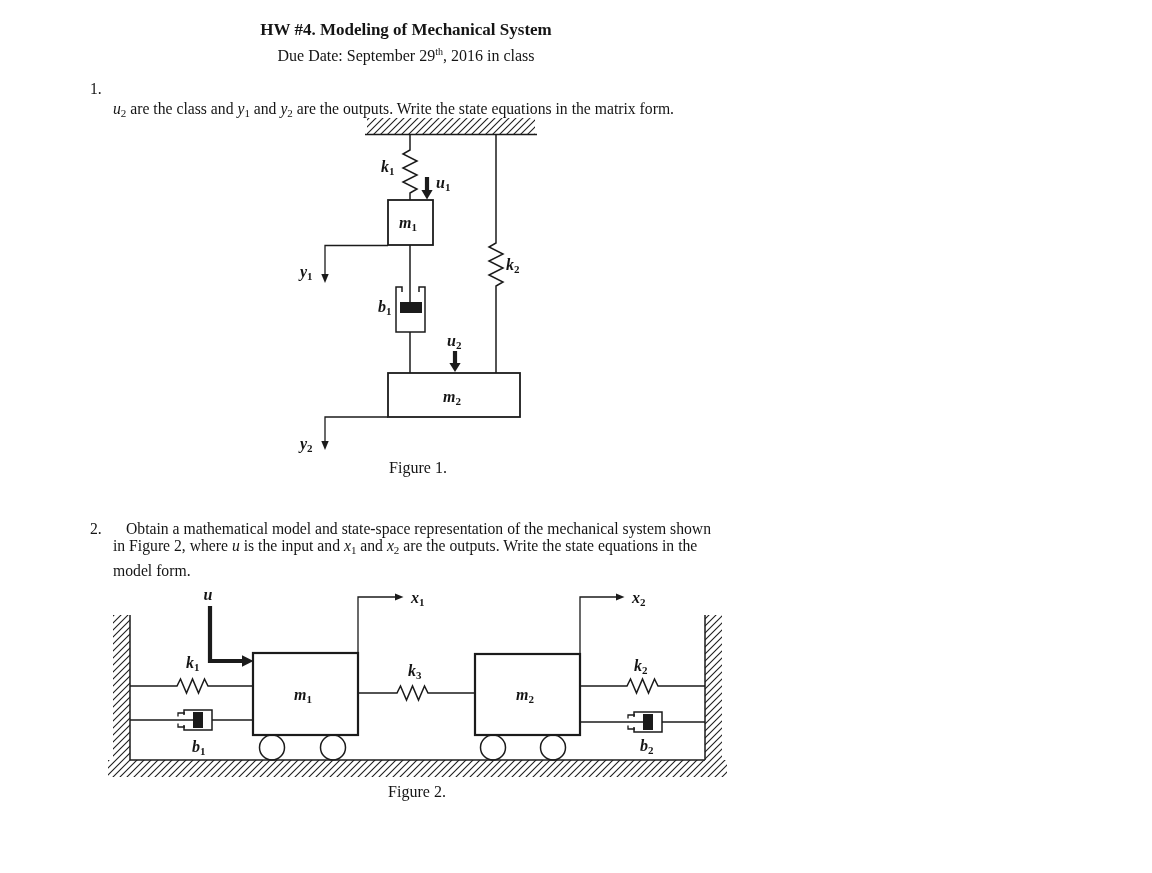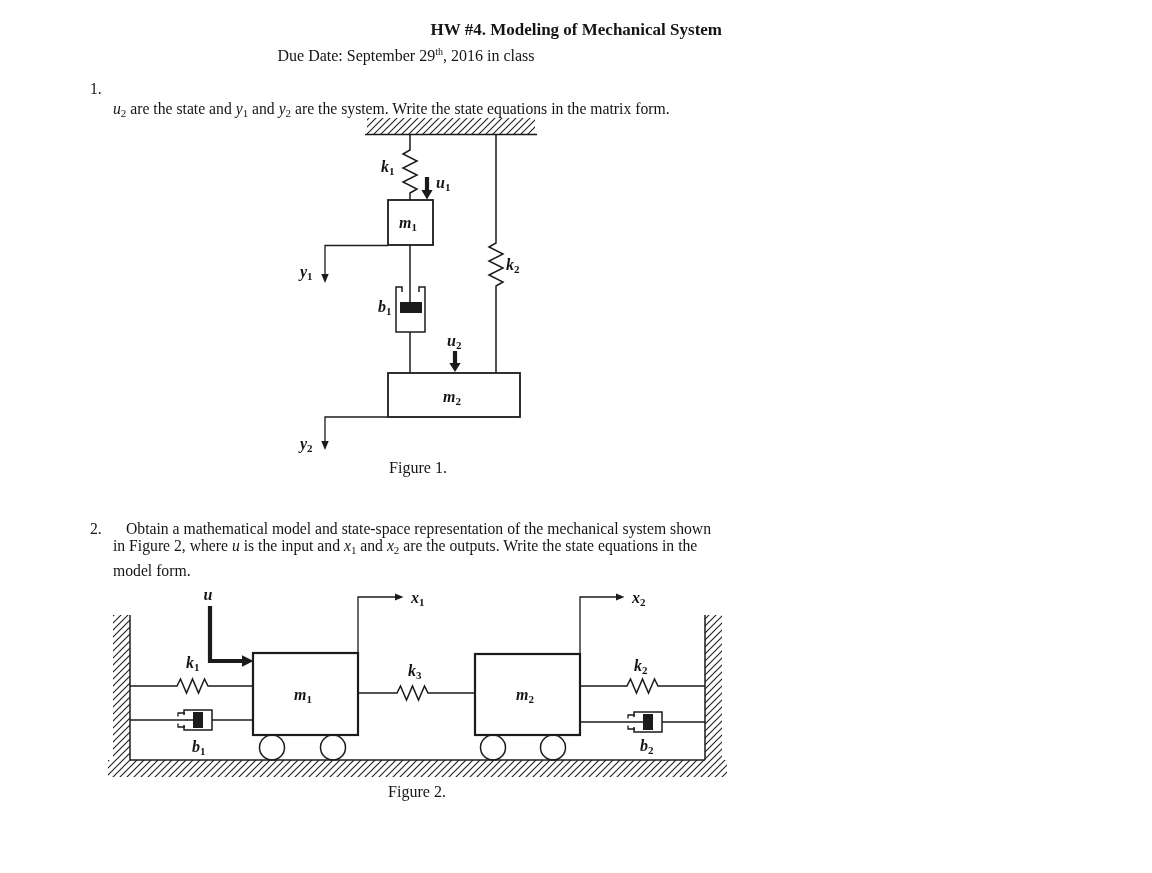--- a/index.html
+++ b/index.html
@@ -7,21 +7,21 @@
     position:relative;
     width:1152px;height:873px;
     background:#ffffff;
     font-family:"Liberation Serif", serif;
     color:#151515;
     overflow:hidden;
     margin:0 auto;
   }
   .title{
     position:absolute;left:90px;top:20px;width:632px;
-    text-align:right;font-weight:bold;font-size:17px;line-height:20px;
+    text-align:center;font-weight:bold;font-size:17px;line-height:20px;
     white-space:pre;
   }
   .duedate{
     position:absolute;left:90px;top:46px;width:632px;
     text-align:center;font-size:16px;line-height:20px;white-space:pre;font-family:Liberation Serif, serif;
   }
   .duedate sup{font-size:10px;line-height:0;}
   .pnum{
     position:absolute;font-size:15.7px;line-height:20px;white-space:pre;
   }
@@ -43,21 +43,21 @@
 </style>
 </head>
 <body>
 
 <div class="page">
 
   <div class="title">HW #4. Modeling of Mechanical System</div>
   <div class="duedate"><span>Due Date: September 29</span><sup>th</sup><span>, 2016 in class</span></div>
 
   <div class="pnum" style="left:90px;top:79px">1.</div>
-  <div class="pline" style="left:113px;top:99px"><i>u</i><sub>2</sub><span> are the state and </span><i>y</i><sub>1</sub><span> and </span><i>y</i><sub>2</sub><span> are the system. Write the state equations in the matrix form.</span></div>
+  <div class="pline" style="left:113px;top:99px"><i>u</i><sub>2</sub><span> are the class and </span><i>y</i><sub>1</sub><span> and </span><i>y</i><sub>2</sub><span> are the outputs. Write the state equations in the matrix form.</span></div>
 
   <svg style="left:290px;top:113px" width="256" height="368" viewBox="0 0 256 368">
     <defs>
       <pattern id="hatch1" patternUnits="userSpaceOnUse" width="7" height="7">
         <path d="M-1,8 L8,-1" stroke="#1b1b1b" stroke-width="1.1" fill="none"></path>
         <path d="M-4.5,4.5 L4.5,-4.5" stroke="#1b1b1b" stroke-width="1.1" fill="none"></path>
         <path d="M2.5,11.5 L11.5,2.5" stroke="#1b1b1b" stroke-width="1.1" fill="none"></path>
       </pattern>
     </defs>
 

